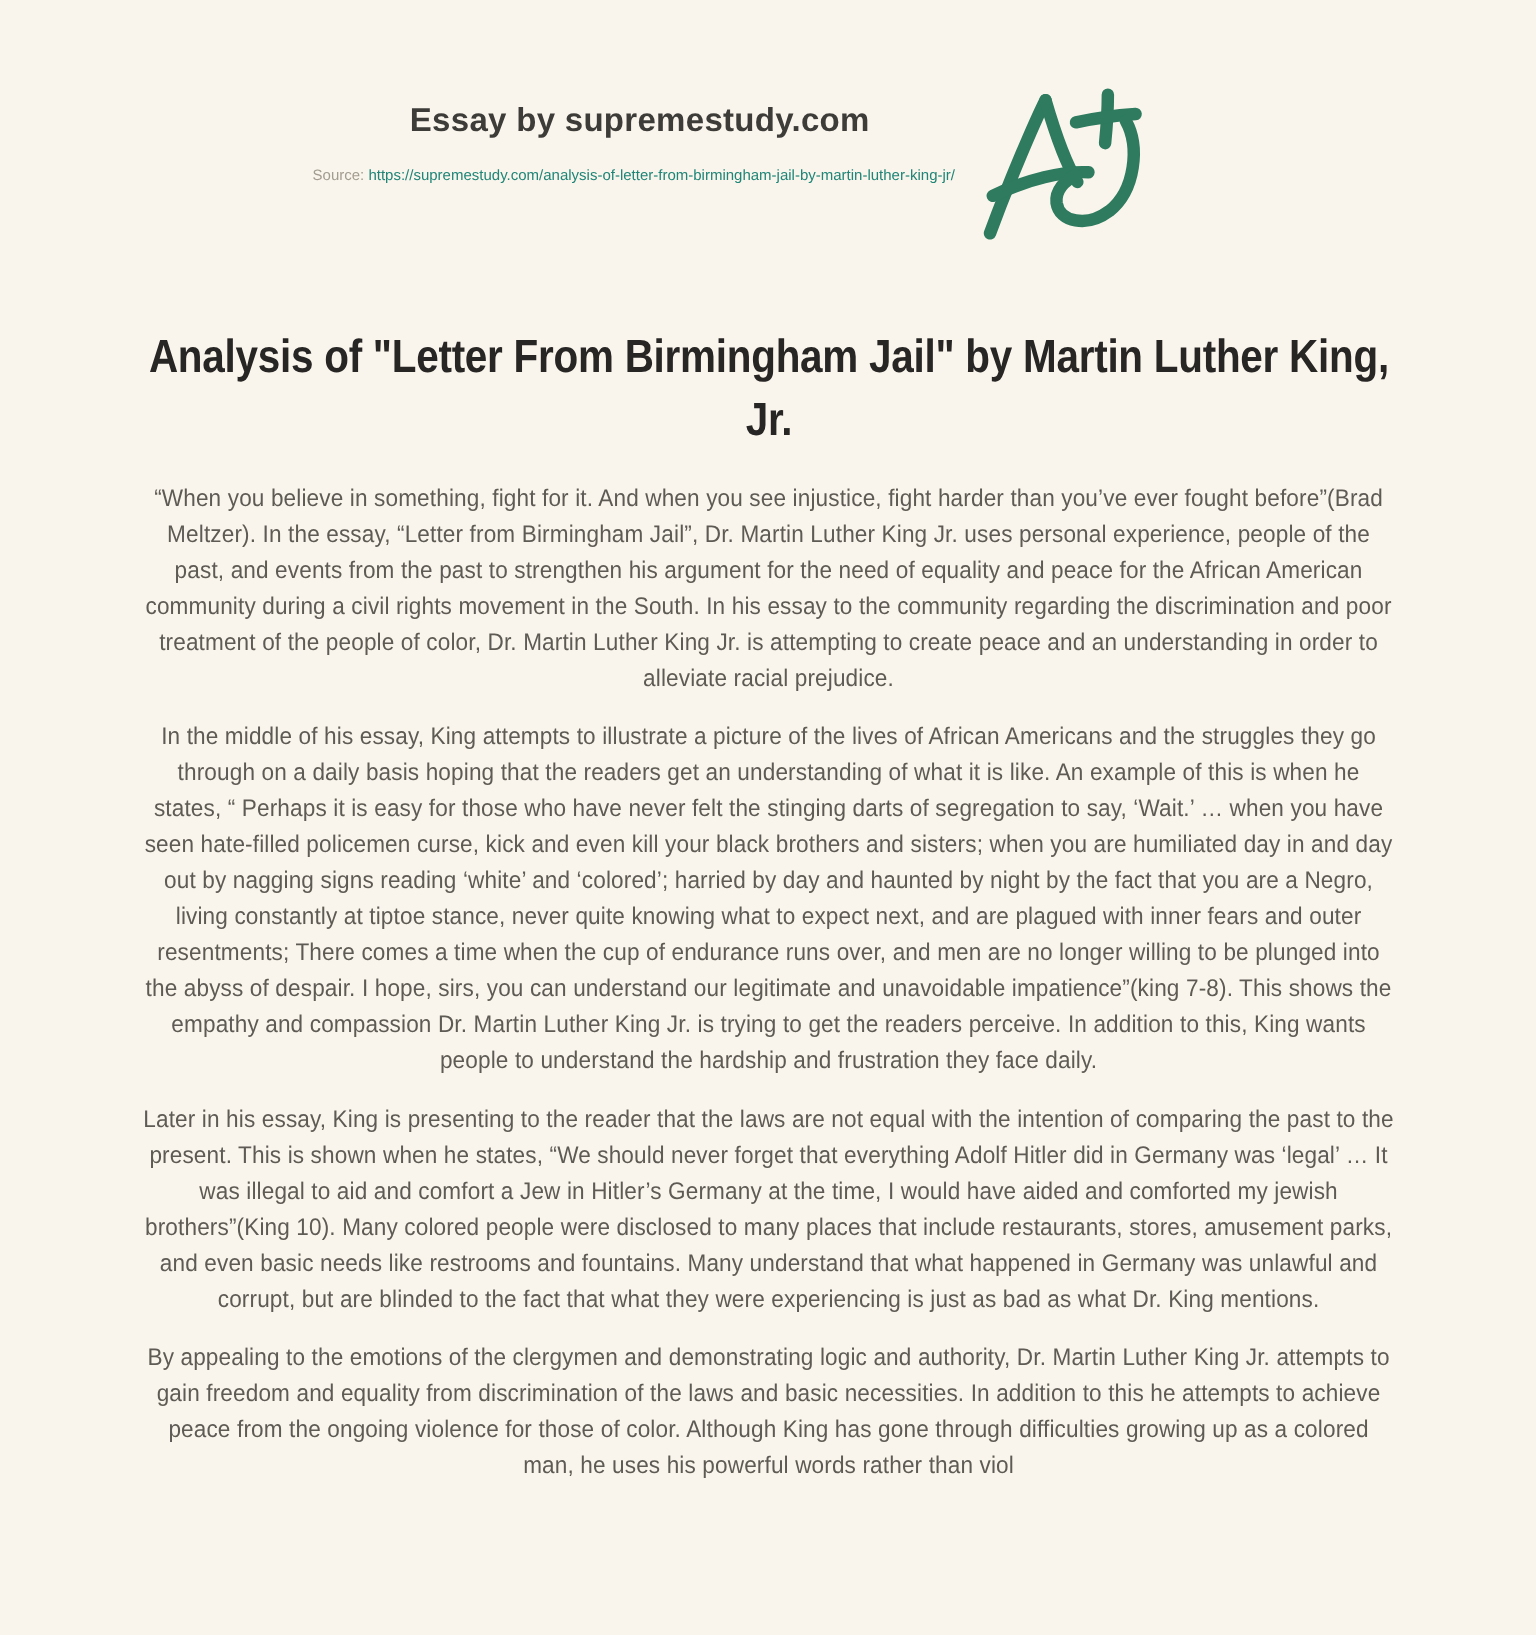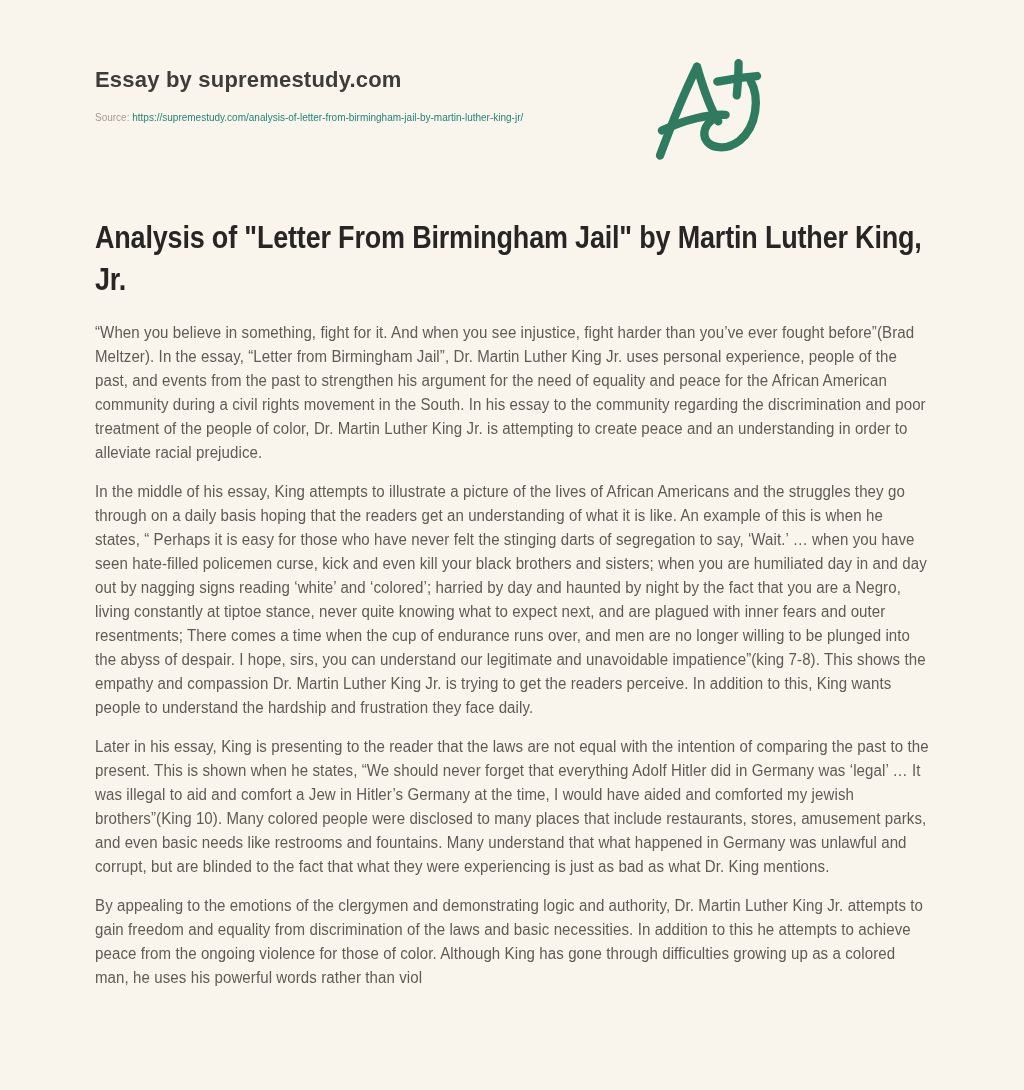--- a/index.html
+++ b/index.html
@@ -16,20 +16,21 @@
   body{
     background:var(--page-background);
     font-family:"Liberation Sans","DejaVu Sans",sans-serif;
     overflow:hidden;
   }
   .page{
     position:relative;
     width:852px;
     height:1090px;
     padding:66px 94px 0 95px;
+    text-align:center;
   }
   
   .site-title{
     font-size:22px;
     line-height:28px;
     font-weight:700;
     color:var(--heading-text);
     letter-spacing:0.2px;
   }
   .source{

